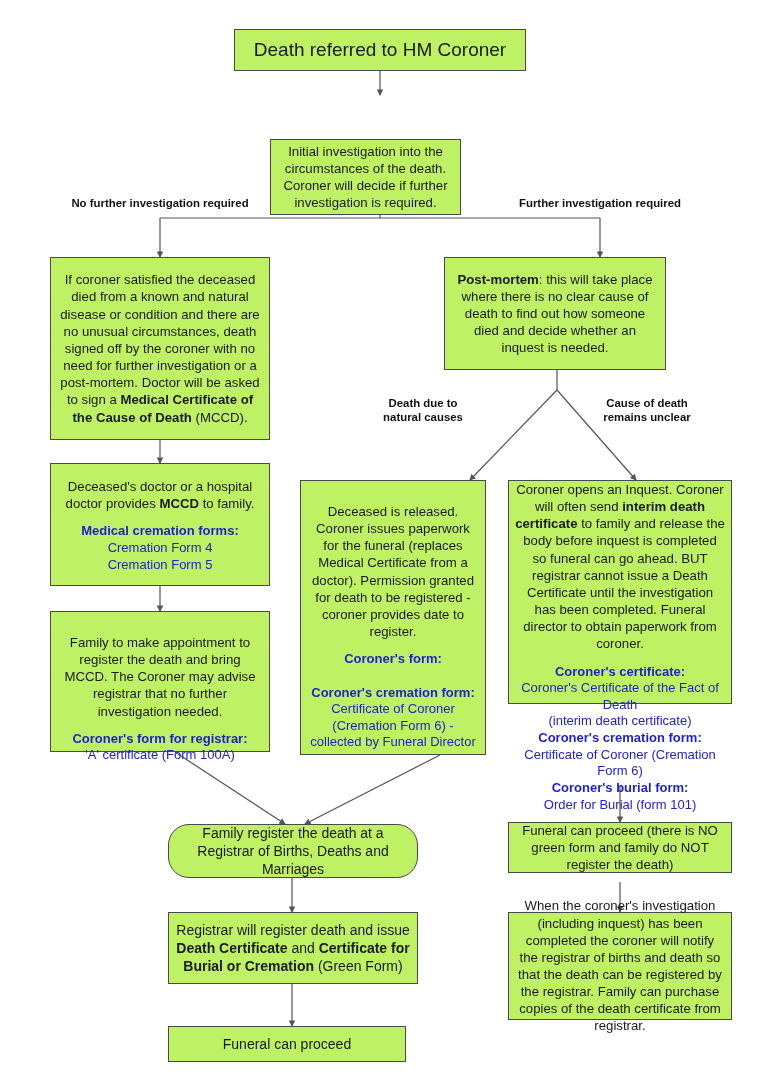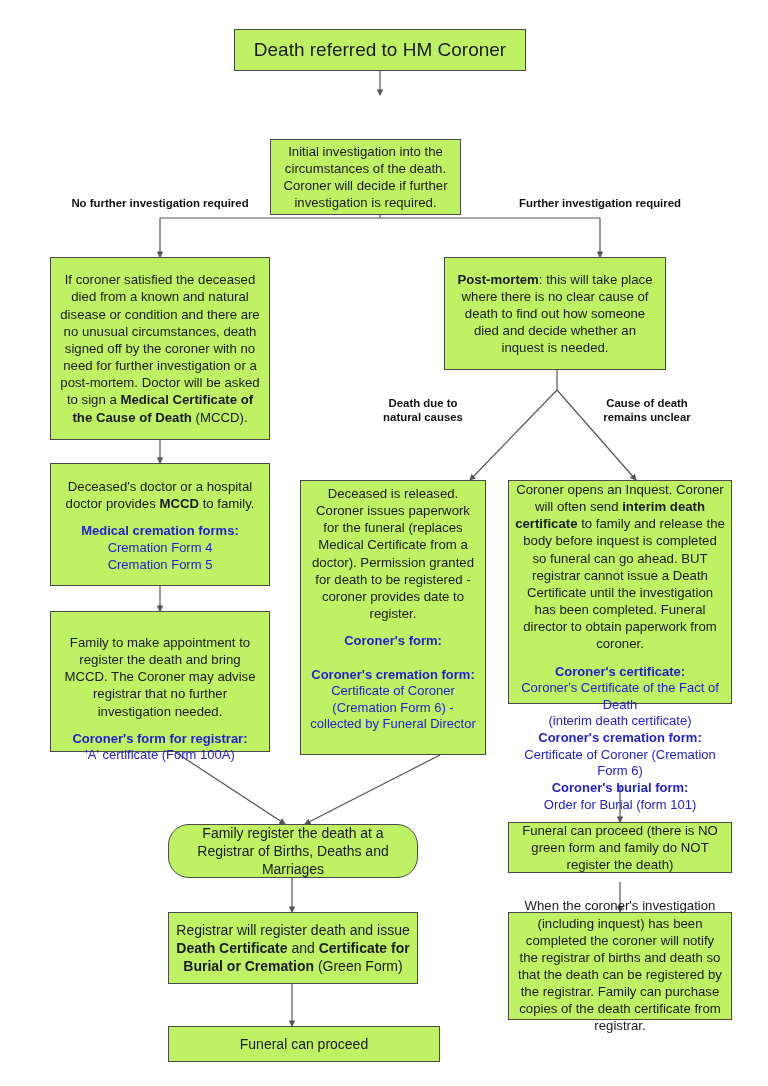--- a/index.html
+++ b/index.html
@@ -148,21 +148,21 @@
   </div>
 
   <div class="node n-13" style="left:50px; top:611px; width:220px; height:141px; justify-content:flex-start; padding-top:22px;">
     <div class="body">Family to make appointment to register the death and bring MCCD. The Coroner may advise registrar that no further investigation needed.</div>
     <div class="blue">
       <b>Coroner's form for registrar:</b><br>
       <span>'A' certificate (Form 100A)</span>
     </div>
   </div>
 
-  <div class="node n-13" style="left:300px; top:480px; width:186px; height:275px; justify-content:flex-start; padding-top:4px;">
+  <div class="node n-13" style="left:300px; top:480px; width:186px; height:275px; justify-content:flex-start; padding-top:22px;">
     <div class="body">Deceased is released. Coroner issues paperwork for the funeral (replaces Medical Certificate from a doctor). Permission granted for death to be registered - coroner provides date to register.</div>
     <div class="blue">
       <b>Coroner's form:</b><br>
       <br>
       <b>Coroner's cremation form:</b><br>
       <span>Certificate of Coroner (Cremation Form 6) - collected by Funeral Director</span>
     </div>
   </div>
 
   <div class="node n-13" style="left:508px; top:480px; width:224px; height:224px; justify-content:flex-start; ">
@@ -179,21 +179,21 @@
   </div>
 
   <div class="node n-14" style="left:168px; top:824px; width:250px; height:54px;border-radius:21px;">
     <div class="body">Family register the death at a Registrar of Births, Deaths and Marriages</div>
   </div>
 
   <div class="node n-14" style="left:168px; top:912px; width:250px; height:72px;">
     <div class="body"><span>Registrar will register death and issue </span><b>Death Certificate</b><span> and </span><b>Certificate for Burial or Cremation</b><span> (Green Form)</span></div>
   </div>
 
-  <div class="node n-14" style="left:168px; top:1026px; width:272px; height:36px;">
+  <div class="node n-14" style="left:168px; top:1026px; width:238px; height:36px;">
     <div class="body">Funeral can proceed</div>
   </div>
 
   <div class="node n-13" style="left:508px; top:822px; width:224px; height:51px;">
     <div class="body">Funeral can proceed (there is NO green form and family do NOT register the death)</div>
   </div>
 
   <div class="node n-13" style="left:508px; top:912px; width:224px; height:108px;">
     <div class="body">When the coroner's investigation (including inquest) has been completed the coroner will notify the registrar of births and death so that the death can be registered by the registrar. Family can purchase copies of the death certificate from registrar.</div>
   </div>

